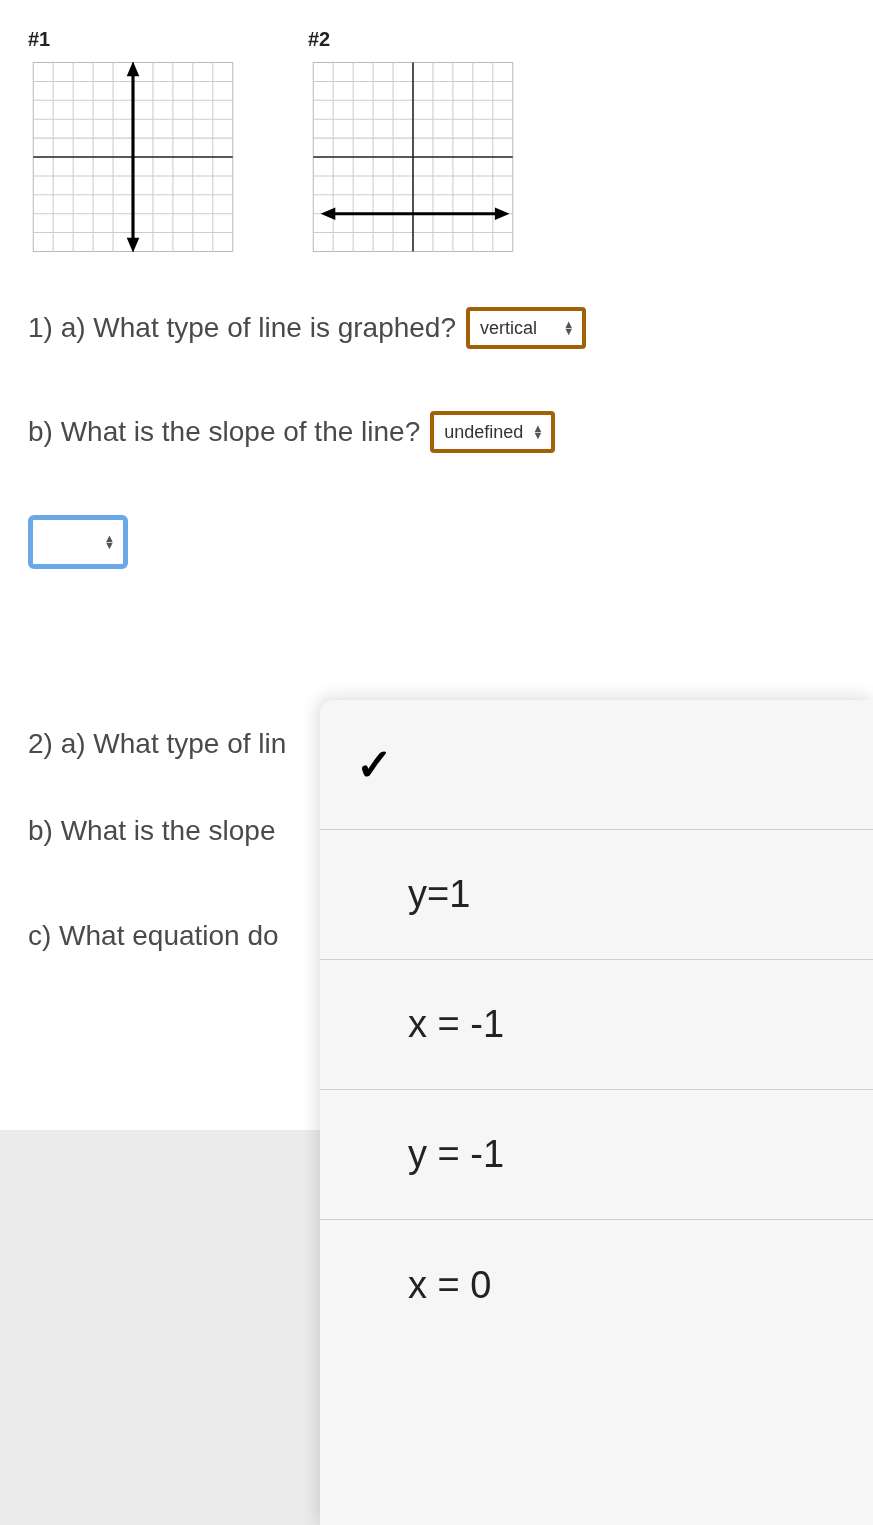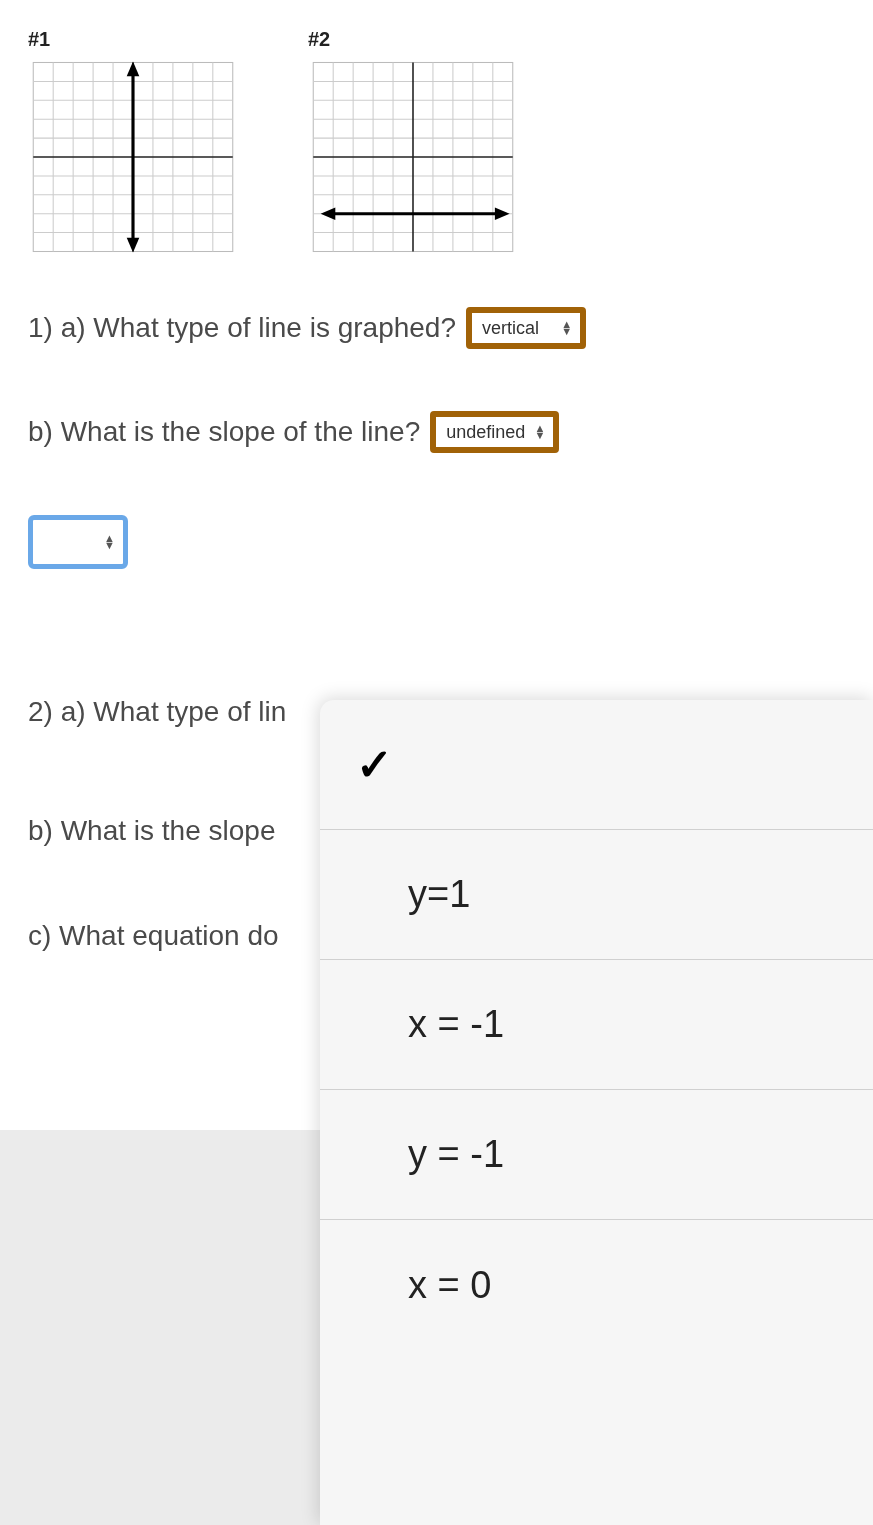--- a/index.html
+++ b/index.html
@@ -43,21 +43,21 @@
     font-size: 28px;
     color: #4a4a4a;
     margin-bottom: 62px;
     display: flex;
     align-items: center;
     flex-wrap: wrap;
     gap: 10px;
     text-align: center;
   }
   .select-box {
-    border: 6px solid #a16207;
+    border: 4px solid #a16207;
     border-radius: 4px;
     height: 42px;
     display: inline-flex;
     align-items: center;
     padding: 0 28px 0 10px;
     font-size: 18px;
     color: #333;
     position: relative;
     background: #fff;
     min-width: 120px;
@@ -205,21 +205,21 @@
   <div class="qrow">
     <span class="select-box highlight">
       <span></span>
       <span class="select-caret">▲<br>▼</span>
     </span>
   </div>
 </div>
 
 <div class="bottom-shade"></div>
 
-<div class="under" style="top:696px">2) a) What type of lin</div>
+<div class="under" style="top:728px">2) a) What type of lin</div>
 <div class="under" style="top:815px">b) What is the slope</div>
 <div class="under" style="top:920px">c) What equation do</div>
 
 <div class="dropdown">
   <div class="dd-item">
     <span class="checkmark">✓</span>
   </div>
   <div class="dd-item">y=1</div>
   <div class="dd-item">x = -1</div>
   <div class="dd-item">y = -1</div>

